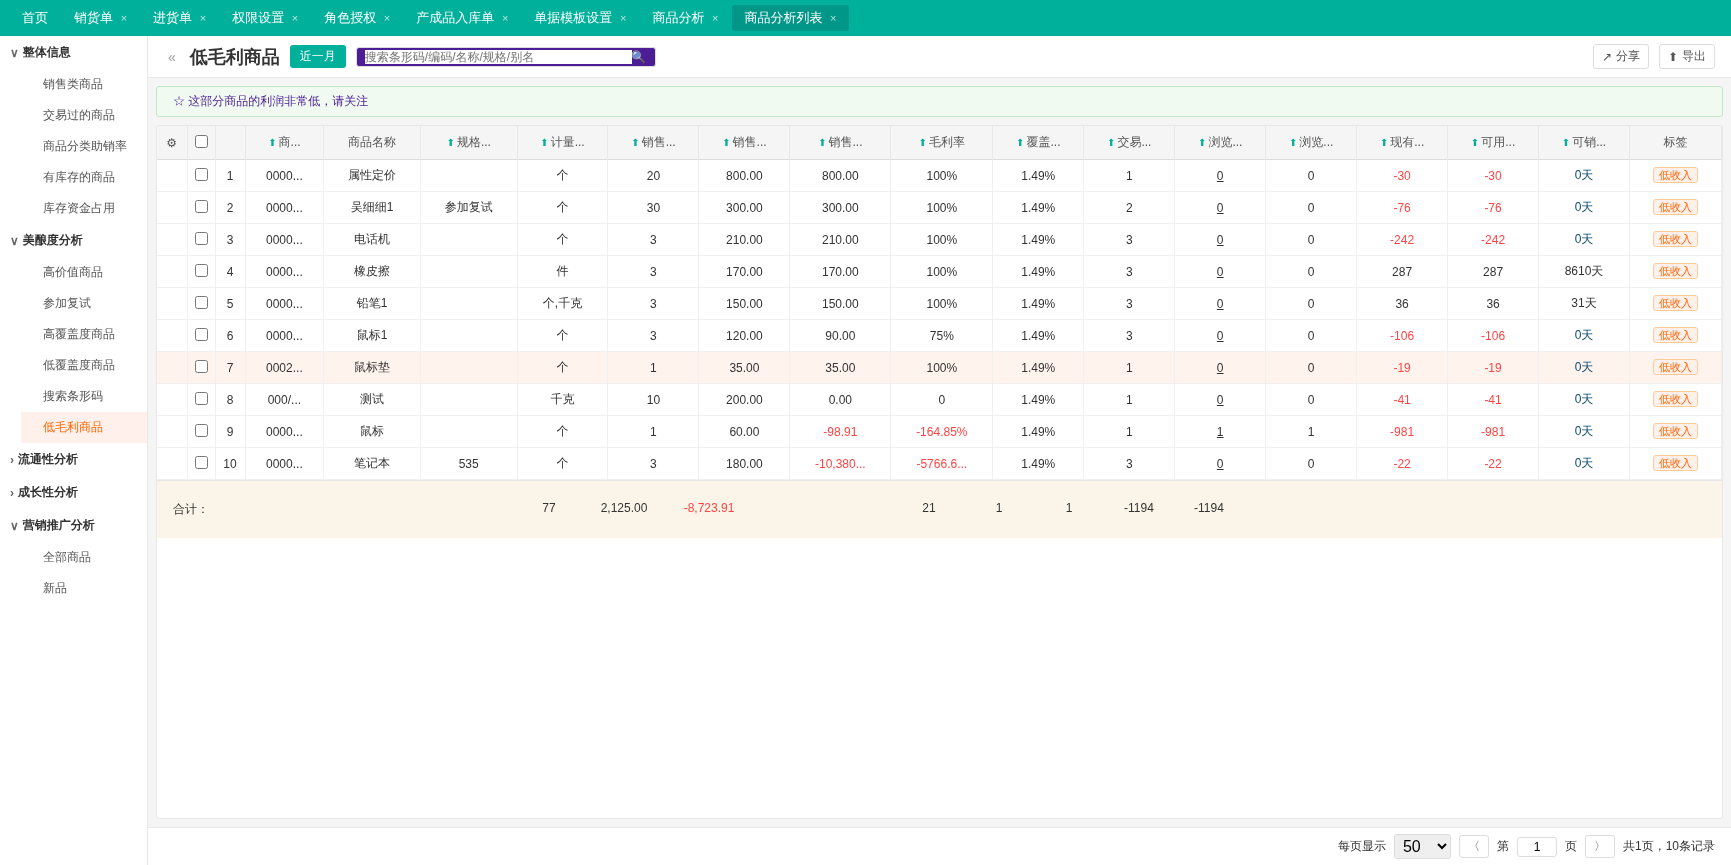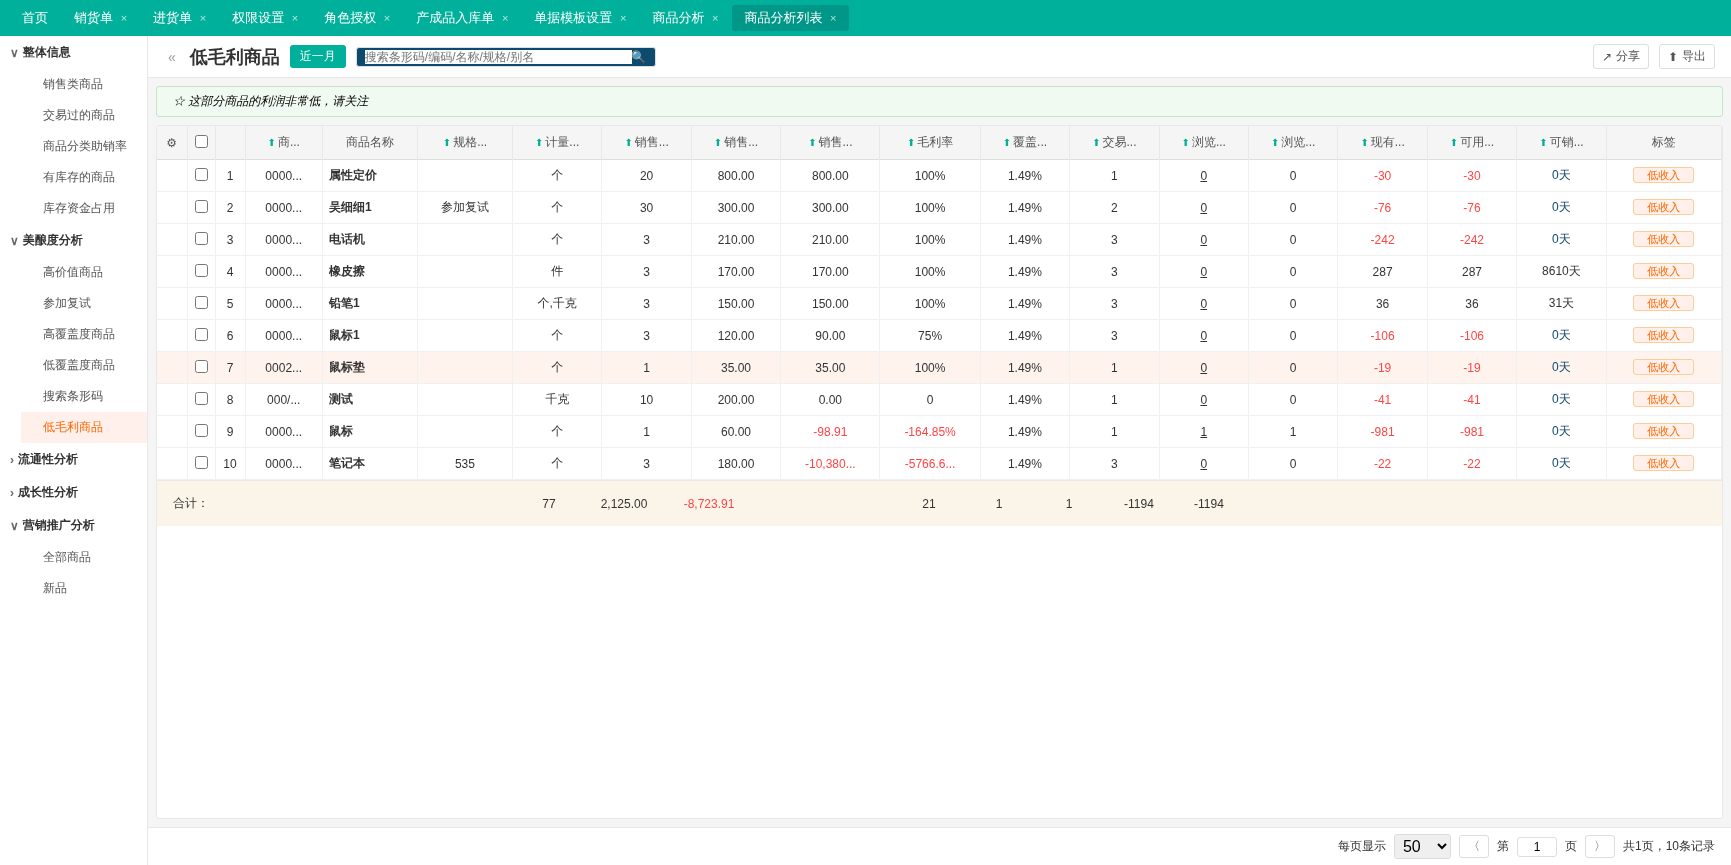--- a/index.html
+++ b/index.html
@@ -90,21 +90,21 @@
       padding: 3px 10px;
       font-size: 12px;
       cursor: pointer;
     }
     .search-box {
       display: flex;
       align-items: center;
       border: 1px solid #ddd;
       border-radius: 3px;
       padding: 2px 8px;
-      background: #0c4a6e;
+      background: #4c1d95;
       flex: 1;
       max-width: 300px;
     }
     .search-box input {
       border: none;
       outline: none;
       font-size: 12px;
       width: 100%;
       color: #999;
     }
@@ -126,24 +126,23 @@
       border-radius: 3px;
       background: #fff;
     }
 
     
     .notice-bar {
       background: #f0faf0;
       border: 1px solid #c3e6cb;
       padding: 6px 16px;
       font-size: 12px;
-      color: #000000;
+      color: #4c1d95;
       margin: 8px 8px 0 8px;
       border-radius: 3px;
-      font-style: italic;
     }
 
     
     .table-container {
       flex: 1;
       overflow: auto;
       margin: 8px;
       background: #fff;
       border: 1px solid #e8e8e8;
       border-radius: 3px;
@@ -176,40 +175,40 @@
     tbody tr {
       border-bottom: 1px solid #f0f0f0;
     }
     tbody tr.highlighted { background: #fff3ee; }
     tbody td {
       padding: 7px 6px;
       text-align: center;
       border-right: 1px solid #f0f0f0;
       white-space: nowrap;
     }
-    td.text-left { text-align: left; font-weight: bold; }
+    td.text-left { text-align: center; }
     td.red { color: #ff4444; }
     td.orange { color: #0c4a6e; }
     .tag-low-income {
       background: #fff0eb;
       color: #ff6600;
       border: 1px solid #ffcc99;
       border-radius: 3px;
-      padding: 1px 13px;
+      padding: 1px 5px;
       font-size: 11px;
     }
     .underline { text-decoration: underline; cursor: pointer; color: #333; }
 
     
     .footer {
       background: #faf5e8;
       border-top: 1px solid #e8e8e8;
-      padding: 14px 16px;
-      display: flex;
-      align-items: center;
+      padding: 20px 16px;
+      display: flex;
+      align-items: flex-start;
       gap: 10px;
       font-size: 12px;
     }
 
     
     .pagination-bar {
       background: #fff;
       border-top: 1px solid #e8e8e8;
       padding: 6px 16px;
       display: flex;

